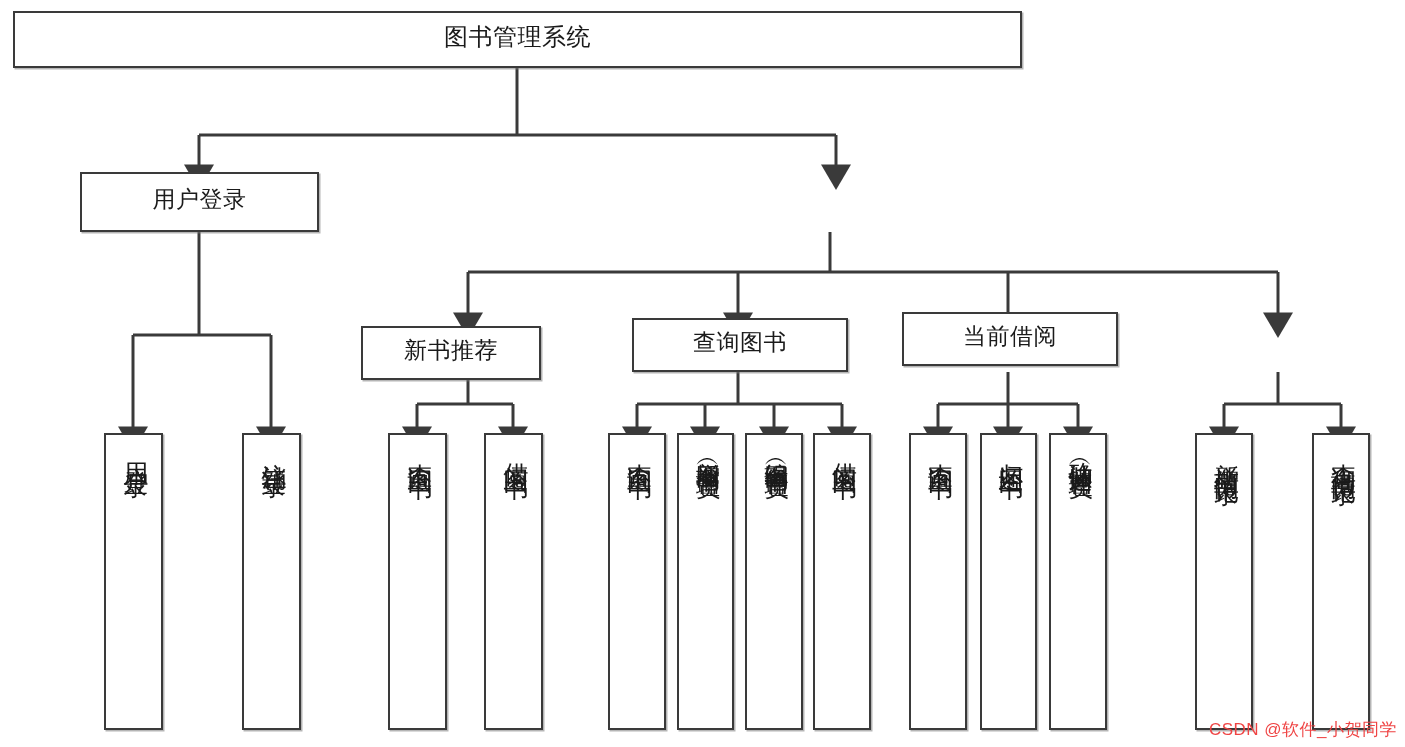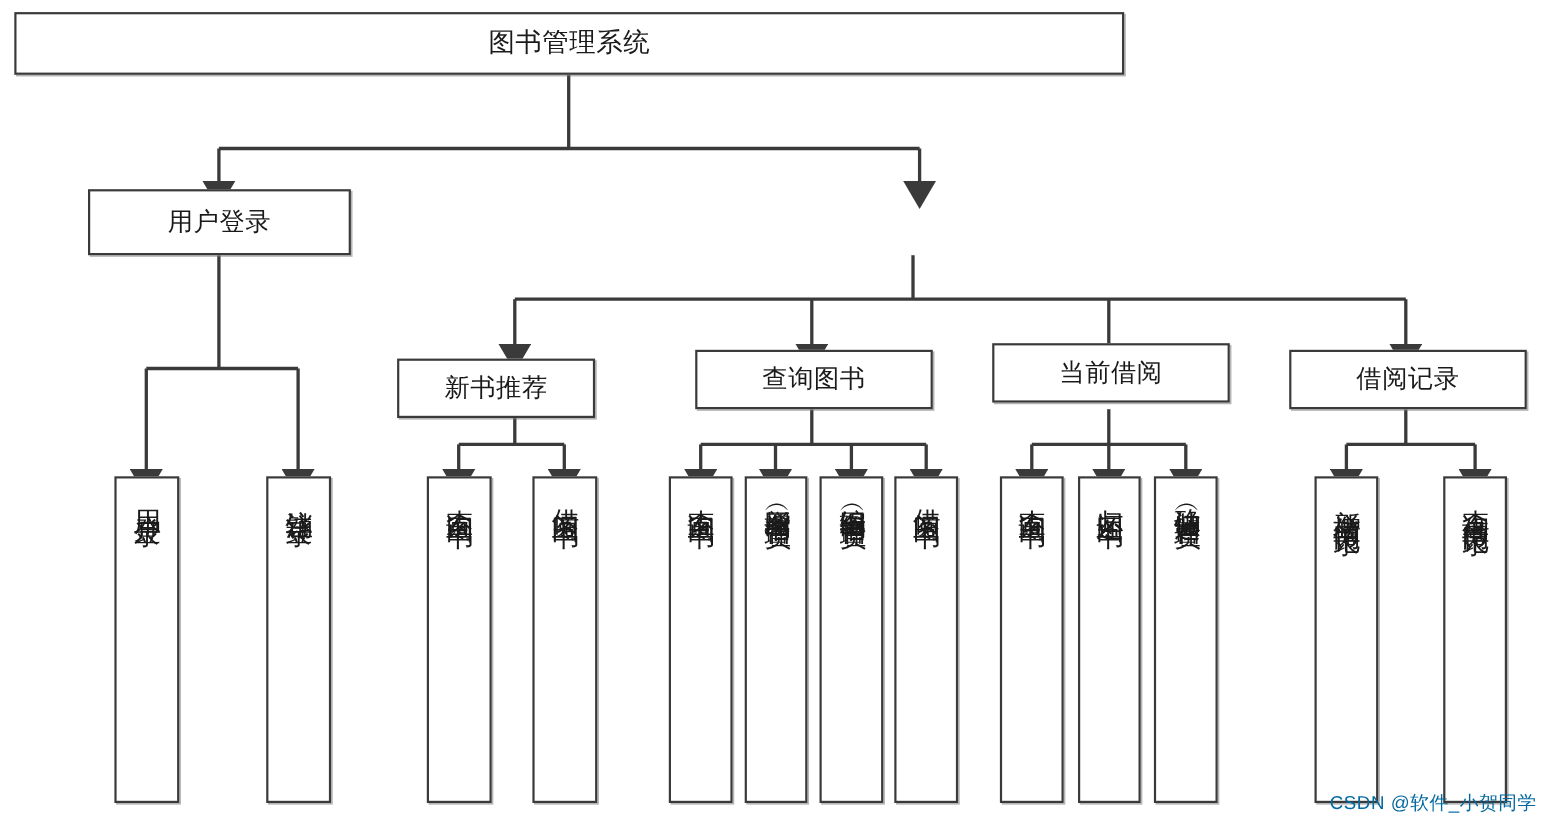--- a/index.html
+++ b/index.html
@@ -35,20 +35,21 @@
     align-items: center;
     justify-content: center;
     color: #1a1a1a;
     box-shadow: 1.5px 1.5px 0 0 rgba(120,120,120,0.55);
   }
   .node .node-label {
     display: block;
     text-align: center;
     line-height: 1.18;
     letter-spacing: 0.5px;
+    font-family: Liberation Mono, monospace;
   }
   
   .node.horiz .node-label {
     writing-mode: horizontal-tb;
     font-size: 23px;
   }
   .node.root .node-label {
     font-size: 24px;
   }
   
@@ -69,21 +70,21 @@
   }
   .node.leaf.tall-text .node-label {
     font-size: 24px;
     letter-spacing: 2px;
   }
   #watermark {
     position: absolute;
     right: 8px;
     bottom: 6px;
     font-size: 17px;
-    color: #0369a1;
+    color: #ef4444;
     letter-spacing: 0.5px;
     white-space: nowrap;
     user-select: none;
   }
 </style>
 </head>
 <body>
 
 <div id="diagram-root">
 
@@ -149,23 +150,20 @@
 
   <div class="node horiz" style="left:361px; top:326px; width:180px; height:54px;">
     <span class="node-label">新书推荐</span>
   </div>
   <div class="node horiz" style="left:632px; top:318px; width:216px; height:54px;">
     <span class="node-label">查询图书</span>
   </div>
   <div class="node horiz" style="left:902px; top:312px; width:216px; height:54px;">
     <span class="node-label">当前借阅</span>
   </div>
-  <div class="node horiz" style="left:1172px; top:318px; width:216px; height:54px;">
-    <span class="node-label">借阅记录</span>
-  </div>
 
   <div class="node leaf" style="left:104px; top:433px; width:59px; height:297px;">
     <span class="node-label">用户登录</span>
   </div>
   <div class="node leaf" style="left:242px; top:433px; width:59px; height:297px;">
     <span class="node-label">注销登录</span>
   </div>
 
   <div class="node leaf" style="left:388px; top:433px; width:59px; height:297px;">
     <span class="node-label">查询图书</span>

